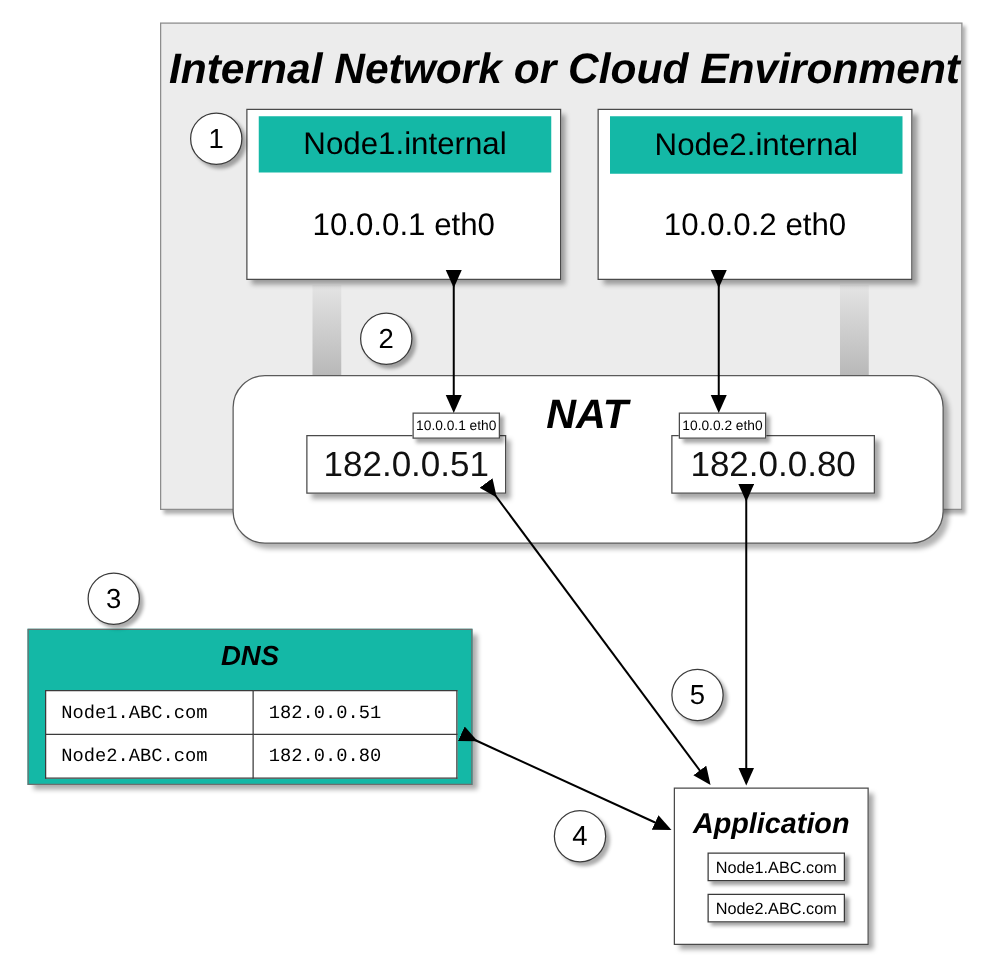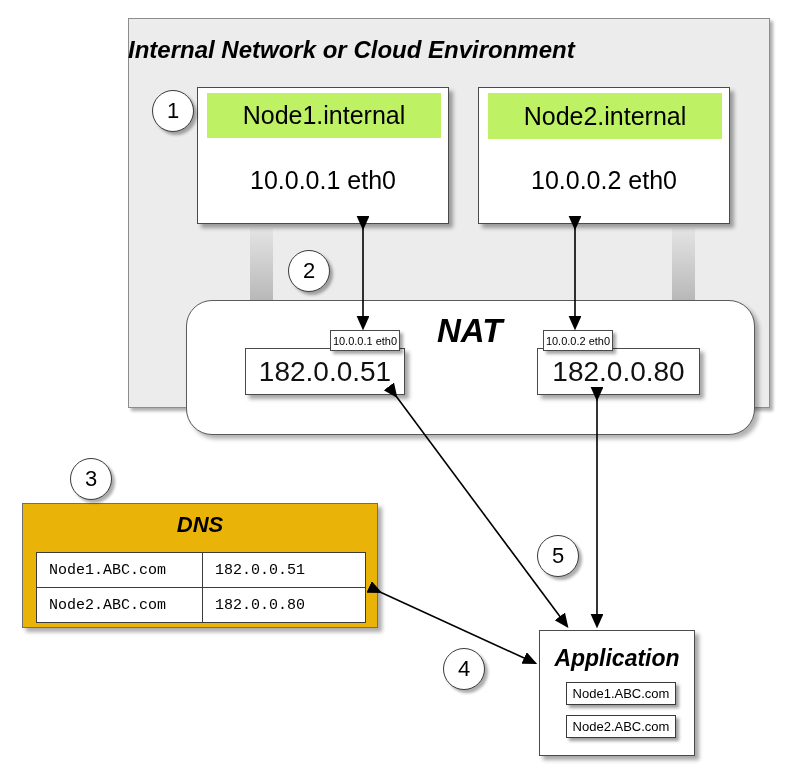--- a/index.html
+++ b/index.html
@@ -14,21 +14,21 @@
   .panel{
     position:absolute;background:#ececec;border:1px solid #8d8d8d;
     box-shadow:3px 3px 3px rgba(0,0,0,.32);
   }
   .wbox{
     position:absolute;background:#ffffff;border:1px solid #4a4a4a;
     box-shadow:4px 4px 4px rgba(0,0,0,.35);
     box-sizing:border-box;
   }
   .nodehdr{
-    position:absolute;background:#bef264;
+    position:absolute;background:#14b8a6;
     display:flex;align-items:center;justify-content:center;
     font-size:25px;color:#000;white-space:nowrap;
   }
   .nodeip{
     position:absolute;display:flex;align-items:center;justify-content:center;
     font-size:25px;color:#000;white-space:nowrap;
   }
   .bigip{
     display:flex;align-items:center;justify-content:center;
     font-size:28px;color:#111;width:100%;height:100%;
@@ -50,21 +50,21 @@
   }
   .circle{
     position:absolute;width:42px;height:42px;border-radius:50%;
     background:#fff;border:1.5px solid #3a3a3a;
     box-shadow:3px 3px 3px rgba(0,0,0,.33);
     display:flex;align-items:center;justify-content:center;
     font-size:22px;color:#000;box-sizing:border-box;
   }
   
   #dns-panel{
-    position:absolute;background:#eab308;border:1px solid #6e6e6e;
+    position:absolute;background:#14b8a6;border:1px solid #6e6e6e;
     box-shadow:4px 4px 4px rgba(0,0,0,.33);box-sizing:border-box;text-decoration:underline;
   }
   #dns-title{
     position:absolute;left:0;top:8px;width:100%;text-align:center;
     font-style:italic;font-weight:bold;font-size:22px;color:#000;
   }
   #dns-table{
     position:absolute;left:13px;top:48px;width:330px;
     border-collapse:collapse;background:#fff;
     font-family:"Liberation Mono", monospace;
@@ -88,21 +88,21 @@
   svg.overlay{position:absolute;left:0;top:0;width:800px;height:780px;
     pointer-events:none;}
 </style>
 </head>
 <body>
 
 <div id="stage">
 
   <div class="panel" id="env-panel" style="left:128px;top:18px;width:640px;height:388px;"></div>
 
-  <div class="italic-title" id="env-title" style="left:128px;top:36px;width:640px;text-align:left;font-size:24px;">Internal Network or Cloud Environment</div>
+  <div class="italic-title" id="env-title" style="left:128px;top:36px;width:640px;text-align:right;font-size:34px;">Internal Network or Cloud Environment</div>
 
   <svg class="overlay" id="block-arrows">
     <defs>
       <linearGradient id="gA" x1="0" y1="0" x2="0" y2="1">
         <stop offset="0%" stop-color="#e4e4e4"></stop>
         <stop offset="55%" stop-color="#bdbdbd"></stop>
         <stop offset="100%" stop-color="#9a9a9a"></stop>
       </linearGradient>
       <linearGradient id="gB" x1="0" y1="0" x2="1" y2="0">
         <stop offset="0%" stop-color="#d9d9d9"></stop>

